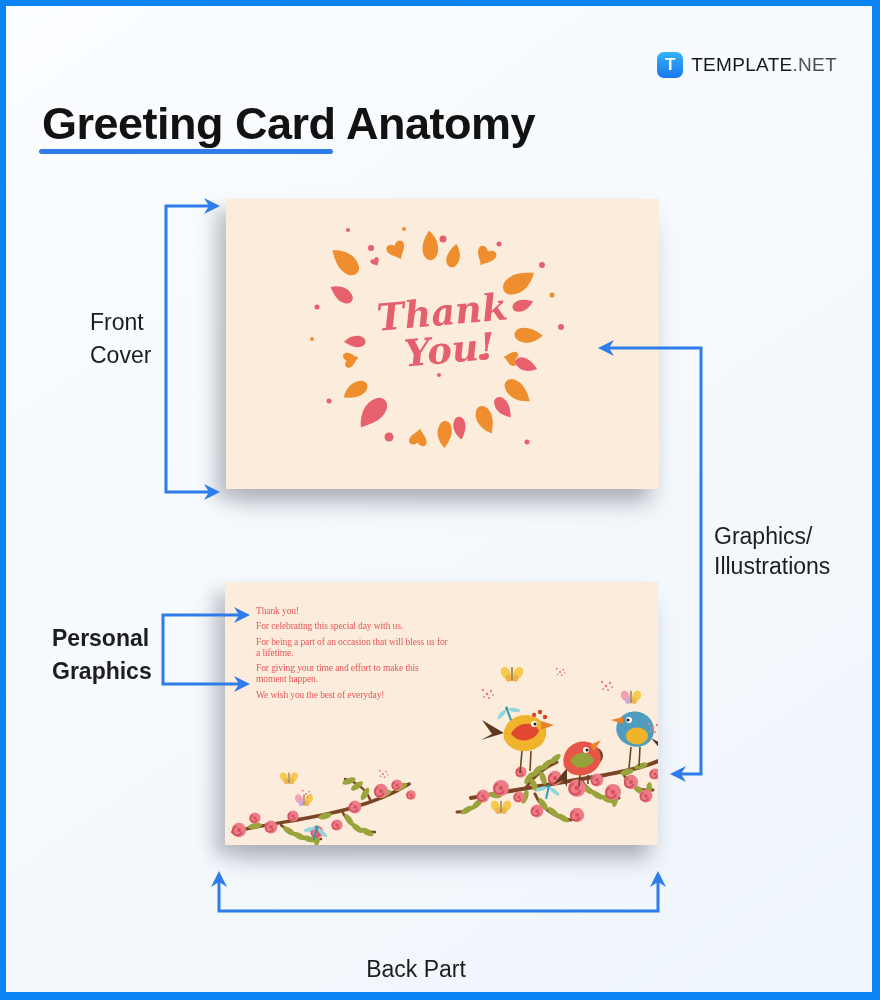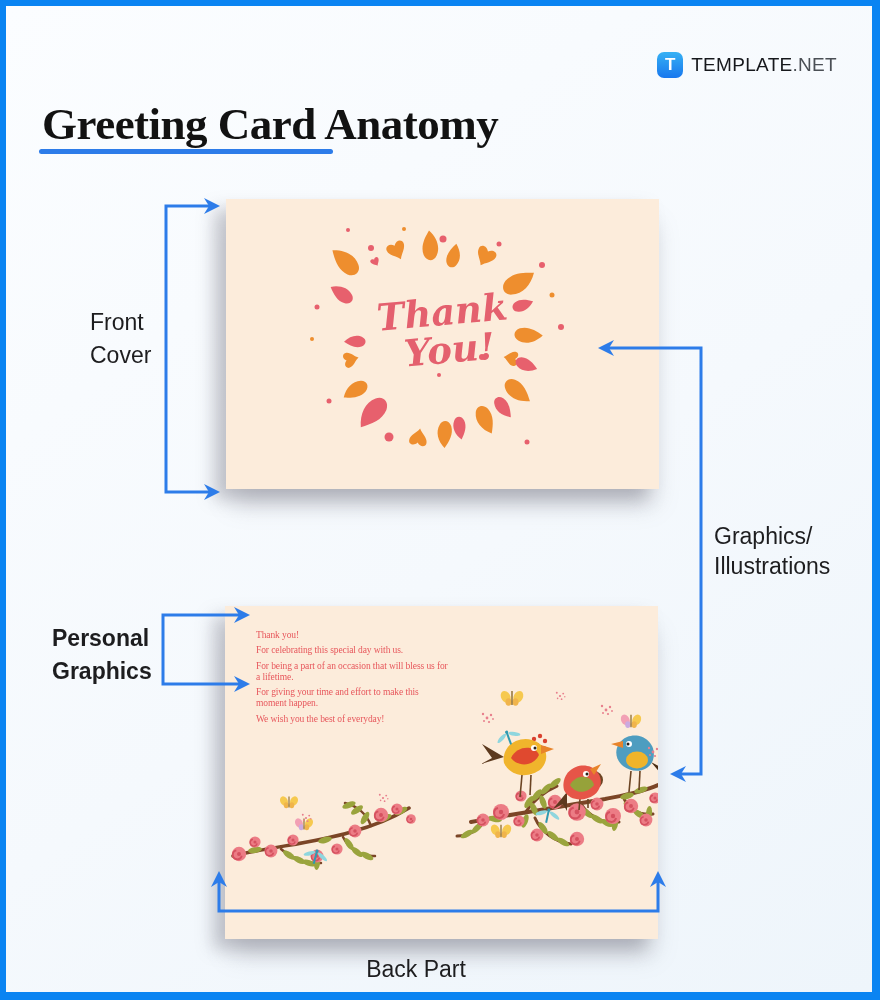--- a/index.html
+++ b/index.html
@@ -17,33 +17,33 @@
   .logo-badge{
     width:26px;height:26px;border-radius:7px;
     background:linear-gradient(180deg,#36b1f4,#1877ee);
     color:#fff;font-weight:bold;font-size:17px;line-height:26px;text-align:center;
   }
   .logo-text{font-size:19px;letter-spacing:.3px;color:#16181c;}
   .logo-text .bold{font-weight:normal;}
   .logo-text .light{font-weight:normal;color:#4a4f55;}
   .page-title{
     position:absolute;left:36px;top:62px;font-size:45px;font-weight:bold;
-    color:#121212;letter-spacing:-.5px;font-family:Liberation Serif, serif;
+    color:#121212;letter-spacing:-.5px;
   }
   .title-underline{
     position:absolute;left:33px;top:143px;width:294px;height:5px;border-radius:3px;
     background:var(--accent_blue);
   }
   
   .card{
     position:absolute;background:var(--card_bg);overflow:hidden;
     box-shadow:-12px 10px 16px rgba(120,122,134,.38),0 20px 24px -6px rgba(120,122,134,.33);
   }
   .card.front{left:220px;top:193px;width:433px;height:290px;}
-  .card.back{left:219px;top:576px;width:433px;height:333px;margin-top:24px;}
+  .card.back{left:219px;top:576px;width:433px;height:263px;}
   .card svg{position:absolute;left:0;top:0;}
   
   .script-text{font-family:"DejaVu Serif",serif;font-style:italic;font-weight:bold;}
   
   .message{
     position:absolute;left:31px;top:24px;width:192px;
     font-family:"Liberation Serif",serif;font-size:9.5px;line-height:1.15;
     color:var(--message_red);letter-spacing:-.1px;
   }
   .message p{margin:0 0 4.5px 0;}

